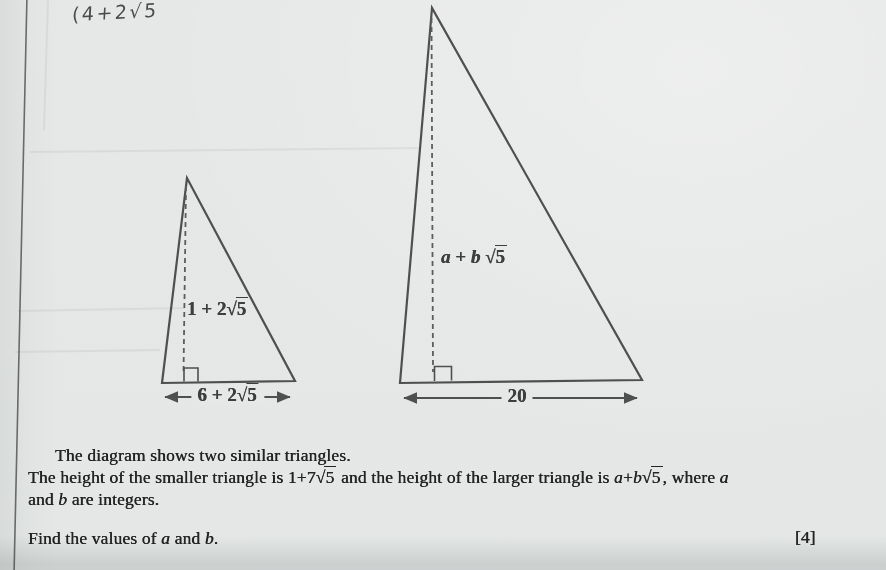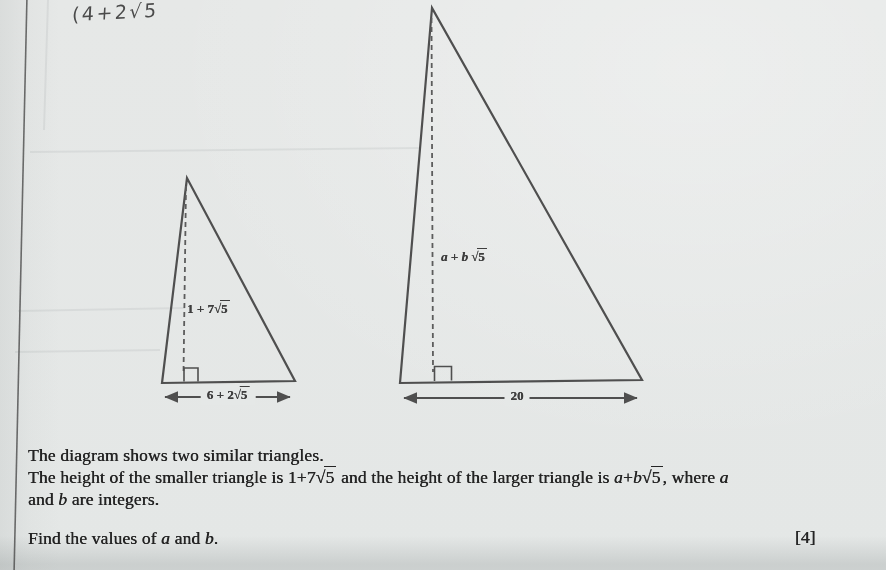--- a/index.html
+++ b/index.html
@@ -13,21 +13,21 @@
     background:
       linear-gradient(to bottom, rgba(0,0,0,0) 94%, rgba(90,100,100,0.18) 99%, rgba(120,128,128,0.22) 100%),
       linear-gradient(to right, rgba(110,118,118,0.10) 0px, rgba(110,118,118,0.03) 30px, rgba(0,0,0,0) 60px),
       radial-gradient(ellipse at 78% 12%, rgba(255,255,255,0.28), rgba(255,255,255,0) 55%),
       linear-gradient(to bottom, #e6e8e7, #e4e7e6);
   }
   svg.overlay{position:absolute;left:0;top:0;}
   
   .dlabel{
     position:absolute;color:#3e3e3e;font-weight:600;
-    font-size:13px;line-height:20px;white-space:nowrap;
+    font-size:19px;line-height:20px;white-space:nowrap;
     text-shadow:0.3px 0 0 currentColor;
   }
   .dlabel.masked{background:#e5e8e7;padding:0 6px;}
   .center-x{transform:translateX(-50%);}
   
   .ptext{
     position:absolute;left:28px;color:#242424;font-size:17.5px;line-height:22px;
     white-space:nowrap;letter-spacing:0.15px;
     text-shadow:0.35px 0 0 currentColor;
   }
@@ -76,24 +76,24 @@
     <line x1="165" y1="397" x2="290" y2="397" stroke="#4f4f4f" stroke-width="1.8" marker-start="url(#ah)" marker-end="url(#ah)"></line>
 
     <polygon points="432,8 400,383 642,380" fill="none" stroke="#4f4f4f" stroke-width="2.2" stroke-linejoin="miter"></polygon>
     <line x1="431.5" y1="18" x2="433" y2="372" stroke="#5c5c5c" stroke-width="1.8" stroke-dasharray="5 4"></line>
     <path d="M434.5,381 L434.5,366.5 L451.5,366.5 L451.5,380.5" fill="none" stroke="#4f4f4f" stroke-width="1.6"></path>
     <line x1="404" y1="398" x2="637" y2="398" stroke="#4f4f4f" stroke-width="1.8" marker-start="url(#ah)" marker-end="url(#ah)"></line>
   </svg>
 
   <div class="handwriting">(4+2√5</div>
 
-  <div class="dlabel" style="left:187px;top:299px;"><span>1 + 7</span><span class="sq"><span class="sq-sign">√</span><span class="sq-rad">5</span></span></div>
+  <div class="dlabel" style="left:187px;top:299px;"><span>1 + 2</span><span class="sq"><span class="sq-sign">√</span><span class="sq-rad">5</span></span></div>
   <div class="dlabel masked center-x" style="left:228px;top:385px;"><span>6 + 2</span><span class="sq"><span class="sq-sign">√</span><span class="sq-rad">5</span></span></div>
   <div class="dlabel" style="left:441px;top:247px;"><span class="it">a</span><span> + </span><span class="it">b</span><span> </span><span class="sq"><span class="sq-sign">√</span><span class="sq-rad">5</span></span></div>
   <div class="dlabel masked center-x" style="left:517px;top:386px;text-align:right;"><span>20</span></div>
 
-  <div class="ptext" style="top:444px;">The diagram shows two similar triangles.</div>
+  <div class="ptext" style="top:444px;margin-left:27px;">The diagram shows two similar triangles.</div>
   <div class="ptext" style="top:466px;"><span>The height of the smaller triangle is 1+7</span><span class="sq"><span class="sq-sign">√</span><span class="sq-rad">5</span></span><span> and the height of the larger triangle is </span><span class="it">a</span><span>+</span><span class="it">b</span><span class="sq"><span class="sq-sign">√</span><span class="sq-rad">5</span></span><span>, where </span><span class="it">a</span></div>
   <div class="ptext" style="top:488px;"><span>and </span><span class="it">b</span><span> are integers.</span></div>
   <div class="ptext" style="top:527px;"><span>Find the values of </span><span class="it">a</span><span> and </span><span class="it">b</span><span>.</span></div>
   <div class="marks">[4]</div>
 
 </div>
 
 </body></html>

